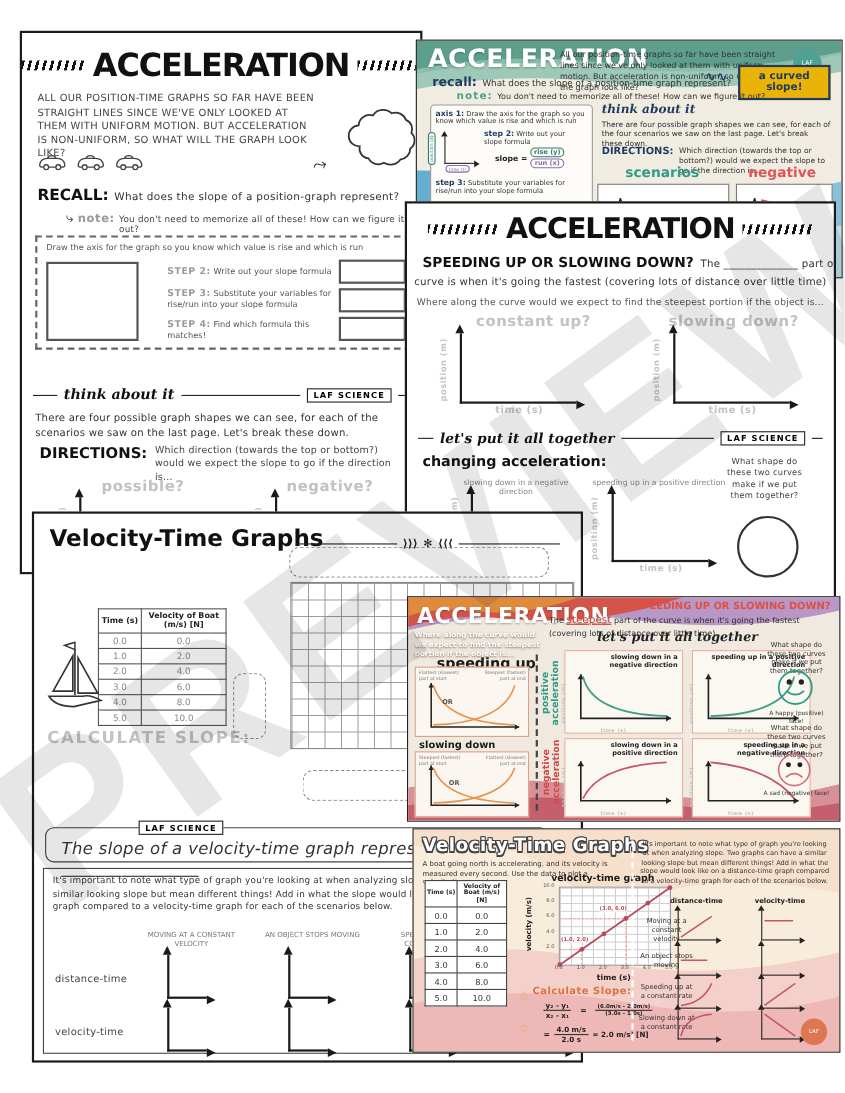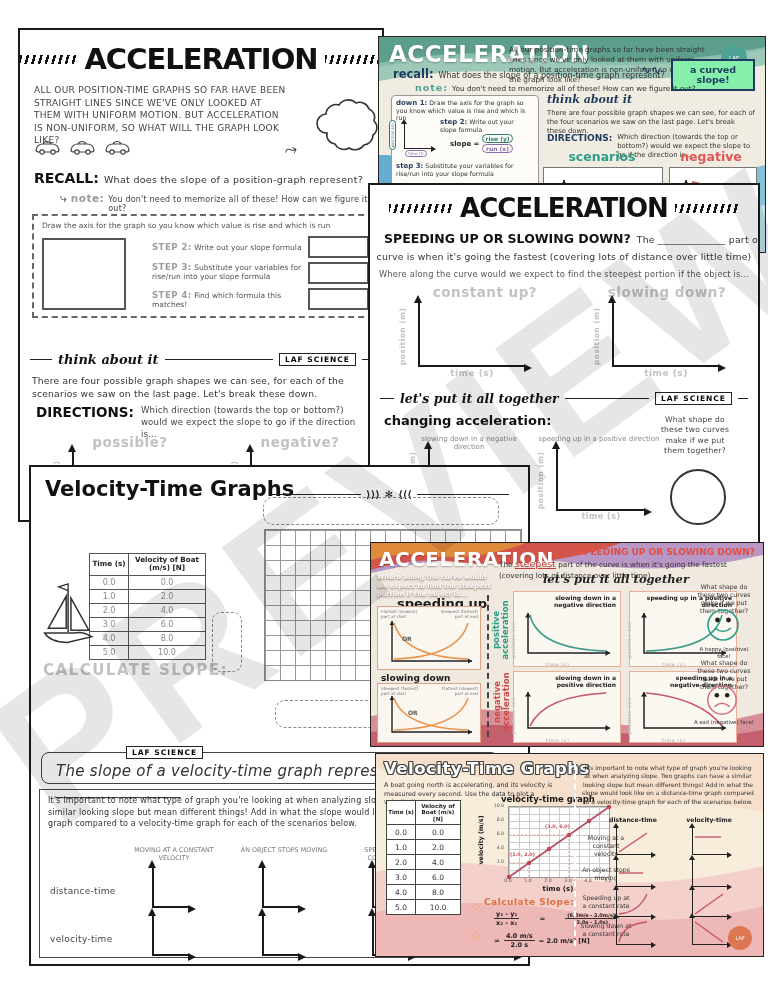--- a/index.html
+++ b/index.html
@@ -133,34 +133,34 @@
       <path d="M0,215 V158 Q42,156 64,182 Q82,202 102,215 Z" fill="#a3d2e2"></path>
       <path d="M386,215 V128 Q328,140 308,175 Q294,200 280,215 Z" fill="#79bcd8" opacity=".9"></path>
       <path d="M386,215 V168 Q348,176 336,196 Q330,206 326,215 Z" fill="#bfe0ea"></path>
     </svg>
     <span class="t" style="left:10px;top:4px;font-size:23px;font-weight:900;color:#fff;letter-spacing:.5px;text-shadow:0 1px 2px rgba(0,0,0,.3);">ACCELERATION</span>
     <div class="t" style="left:342px;top:8px;width:26px;height:26px;border-radius:50%;background:#4da294;color:#fff;font-size:5.5px;display:flex;align-items:center;justify-content:center;">
       <span>LAF</span>
     </div>
     <div class="t" style="left:130px;top:8px;width:205px;font-size:7.3px;line-height:1.35;color:#333;">All our position-time graphs so far have been straight lines since we've only looked at them with uniform motion. But acceleration is non-uniform, so what will the graph look like?</div>
     <span class="t" style="left:262px;top:26px;font-size:12px;color:#1e3a5f;font-weight:700;">∿∿</span>
-    <div class="t" style="left:292px;top:22px;width:80px;height:28px;background:#86efac;border:2px solid #1e3a5f;border-radius:0;display:flex;align-items:center;justify-content:center;">
+    <div class="t" style="left:292px;top:22px;width:80px;height:28px;background:#eab308;border:2px solid #1e3a5f;border-radius:0;display:flex;align-items:center;justify-content:center;">
       <span style="font-size:9.5px;font-weight:900;color:#1e3a5f;text-align:center;line-height:1.1;">a curved slope!</span>
     </div>
     <div class="t" style="left:14px;top:30px;display:flex;align-items:baseline;gap:5px;">
       <span style="font-size:11.5px;font-weight:900;color:#1e3a5f;">recall:</span>
       <span style="font-size:8px;color:#333;">What does the slope of a position-time graph represent?</span>
     </div>
     <div class="t" style="left:36px;top:45px;display:flex;align-items:baseline;gap:4px;">
       <span style="font-size:9.5px;font-weight:900;color:#4da294;letter-spacing:1px;">note:</span>
       <span style="font-size:7.3px;color:#333;">You don't need to memorize all of these! How can we figure it out?</span>
     </div>
     <div class="t" style="left:12px;top:58px;width:146px;height:155px;background:#fdfcf8;border:1px solid #999;border-radius:4px;">
       <div class="t" style="left:4px;top:3px;width:136px;font-size:6.2px;color:#333;">
-        <span style="font-weight:900;color:#1e3a5f;font-size:7px;">down 1:</span>
+        <span style="font-weight:900;color:#1e3a5f;font-size:7px;">axis 1:</span>
         <span>Draw the axis for the graph so you know which value is rise and which is run</span>
       </div>
       <div class="mini" style="left:12px;top:28px;width:26px;height:24px;">
         <span style="position:absolute;left:-9px;bottom:-2px;transform-origin:0 100%;transform:rotate(-90deg);font-size:4.2px;color:#2e7d6e;border:.7px solid #2e7d6e;border-radius:5px;padding:0 2px;white-space:nowrap;background:#fff;">position (d)</span>
         <span style="position:absolute;top:calc(100% + 2px);left:0;font-size:4.2px;color:#8a6cab;border:.7px solid #8a6cab;border-radius:5px;padding:0 2px;white-space:nowrap;background:#fff;">time (t)</span>
       </div>
       <div class="t" style="left:48px;top:22px;width:92px;font-size:6.2px;color:#333;">
         <span style="font-weight:900;color:#1e3a5f;font-size:7px;">step 2:</span>
         <span>Write out your slope formula</span>
       </div>
@@ -498,21 +498,21 @@
     </div>
     <span class="t" style="left:125px;top:124px;width:14px;text-align:center;font-size:4.6px;color:#555;">0.0</span>
     <span class="t" style="left:145px;top:124px;width:14px;text-align:center;font-size:4.6px;color:#555;">1.0</span>
     <span class="t" style="left:165px;top:124px;width:14px;text-align:center;font-size:4.6px;color:#555;">2.0</span>
     <span class="t" style="left:185px;top:124px;width:14px;text-align:center;font-size:4.6px;color:#555;">3.0</span>
     <span class="t" style="left:205px;top:124px;width:14px;text-align:center;font-size:4.6px;color:#555;">4.0</span>
     <span class="t" style="left:225px;top:124px;width:14px;text-align:center;font-size:4.6px;color:#555;">5.0</span>
     <div class="t" style="left:132px;top:131px;width:100px;text-align:center;font-size:7px;font-weight:900;color:#1a1a1a;">time (s)</div>
     <span class="t" style="left:96px;top:147px;font-size:10px;color:#e8a570;">✩</span>
     <span class="t" style="left:108px;top:143px;font-size:9px;font-weight:900;color:#e0703d;letter-spacing:.5px;">Calculate Slope:</span>
-    <div class="t" style="left:118px;top:156px;display:flex;align-items:center;gap:20px;">
+    <div class="t" style="left:118px;top:156px;display:flex;align-items:center;gap:8px;">
       <span class="frac" style="font-size:6.5px;font-weight:900;color:#222;">
         <span class="fn">y₂ - y₁</span>
         <span class="fd">x₂ - x₁</span>
       </span>
       <span style="font-size:7px;font-weight:900;color:#222;">=</span>
       <span class="frac" style="font-size:5px;font-weight:800;color:#222;">
         <span class="fn">(6.0m/s - 2.0m/s)</span>
         <span class="fd">(3.0s - 1.0s)</span>
       </span>
     </div>

